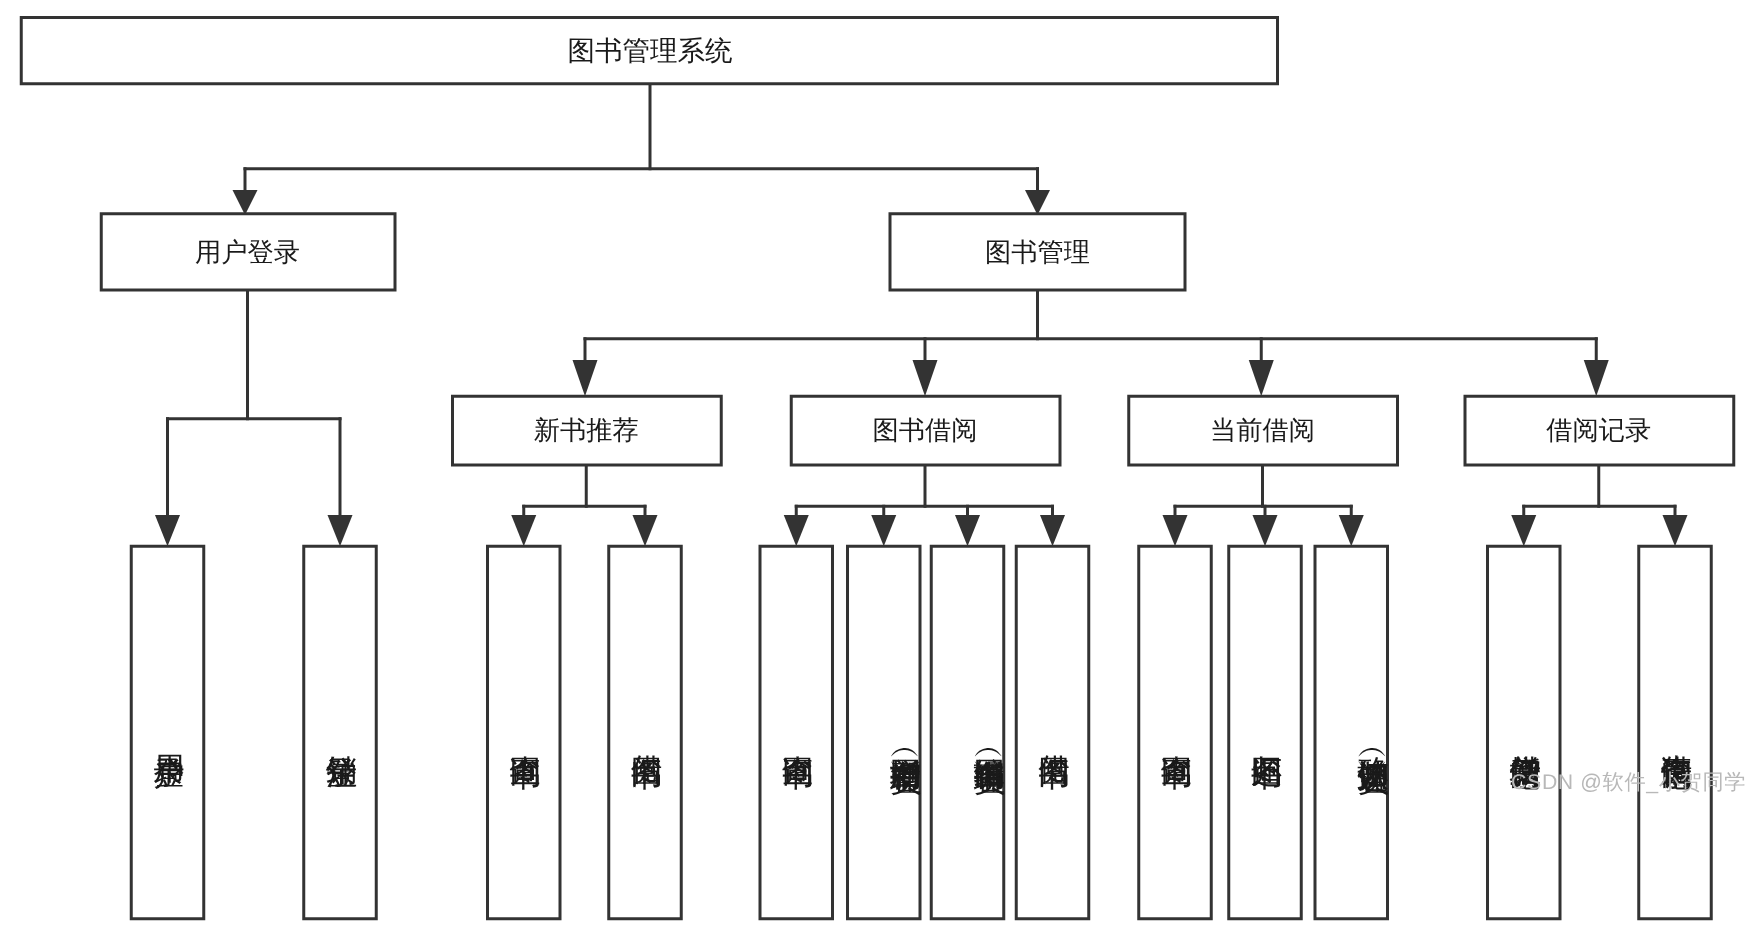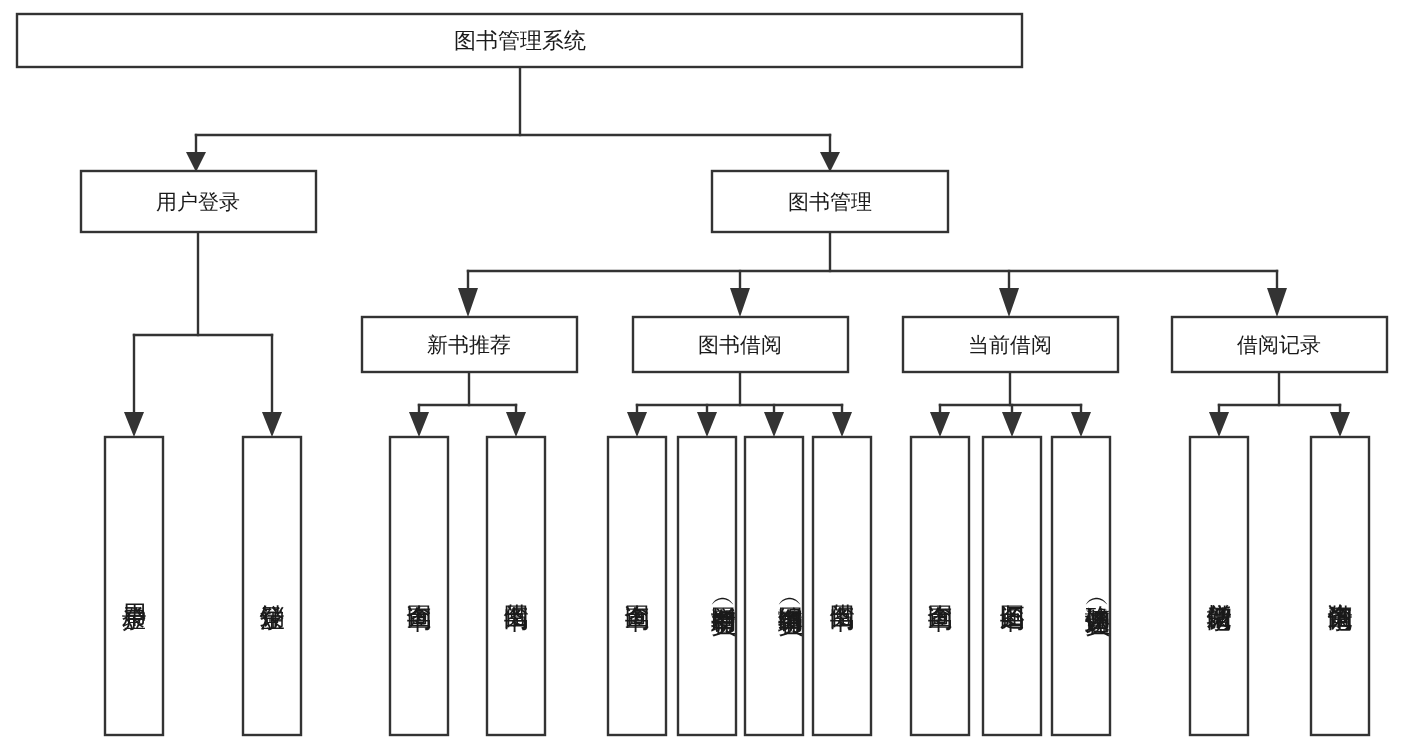--- a/index.html
+++ b/index.html
@@ -222,13 +222,14 @@
   <div class="vlabel" style="left:608px;  top:437px; width:58px; height:298px;">查询图书</div>
   <div class="vlabel" style="left:678px;  top:437px; width:58px; height:298px; align-items:flex-start; padding-top:8px; box-sizing:border-box;">新增图书（管理员）</div>
   <div class="vlabel" style="left:745px;  top:437px; width:58px; height:298px; align-items:flex-start; padding-top:8px; box-sizing:border-box;">编辑图书（管理员）</div>
   <div class="vlabel" style="left:813px;  top:437px; width:58px; height:298px;">借阅图书</div>
   <div class="vlabel" style="left:911px;  top:437px; width:58px; height:298px;">查询图书</div>
   <div class="vlabel" style="left:983px;  top:437px; width:58px; height:298px;">归还图书</div>
   <div class="vlabel" style="left:1052px; top:437px; width:58px; height:298px; align-items:flex-start; padding-top:8px; box-sizing:border-box;">确认归还（管理员）</div>
   <div class="vlabel" style="left:1190px; top:437px; width:58px; height:298px;">新增借阅记录</div>
   <div class="vlabel" style="left:1311px; top:437px; width:58px; height:298px;">查询借阅记录</div>
 
+  <div class="watermark">CSDN @软件_小贺同学</div>
 </div>
 
 </body></html>

